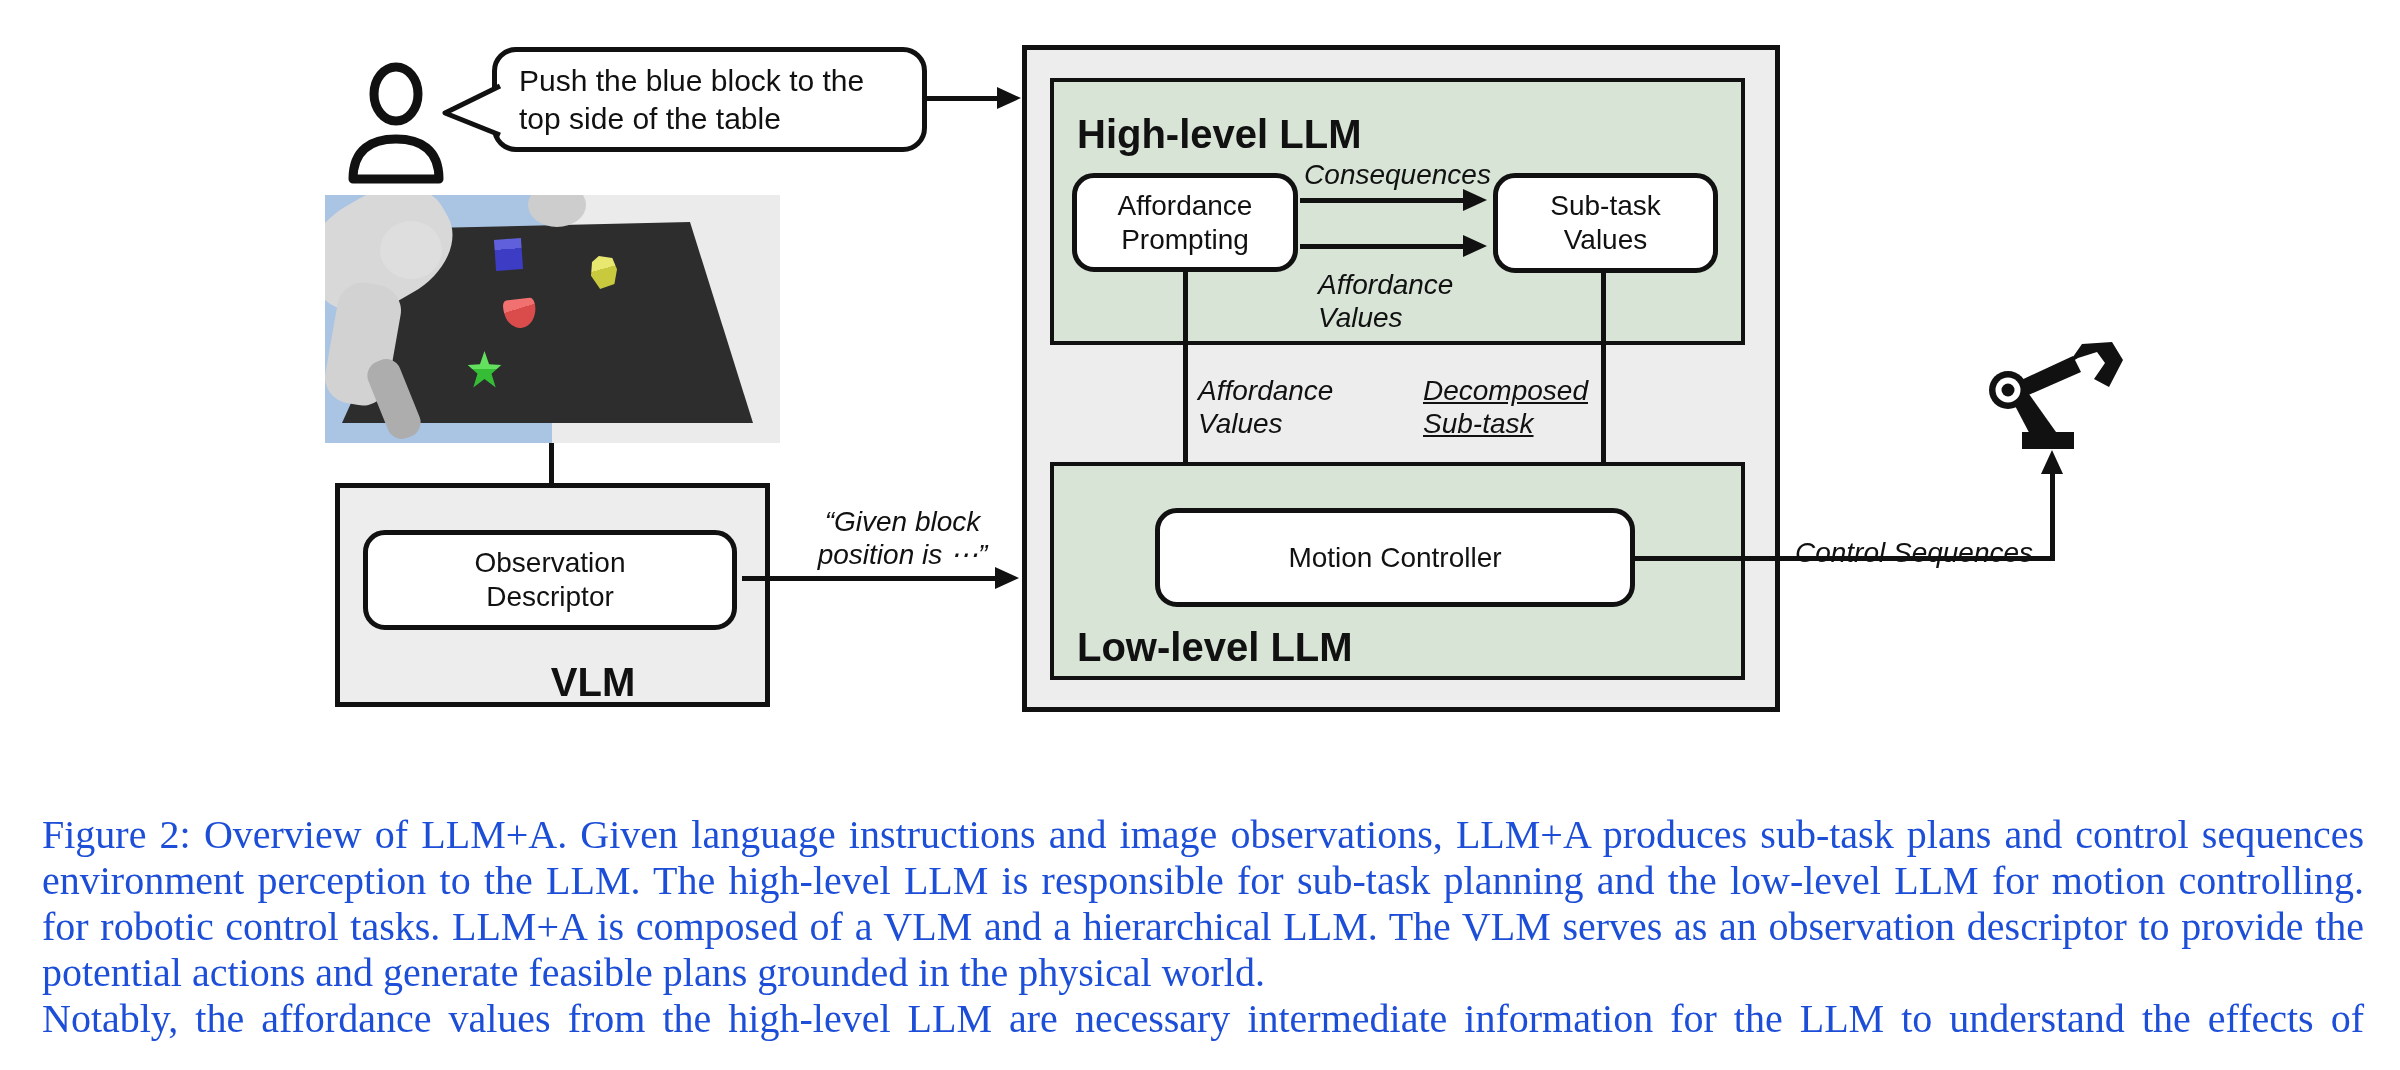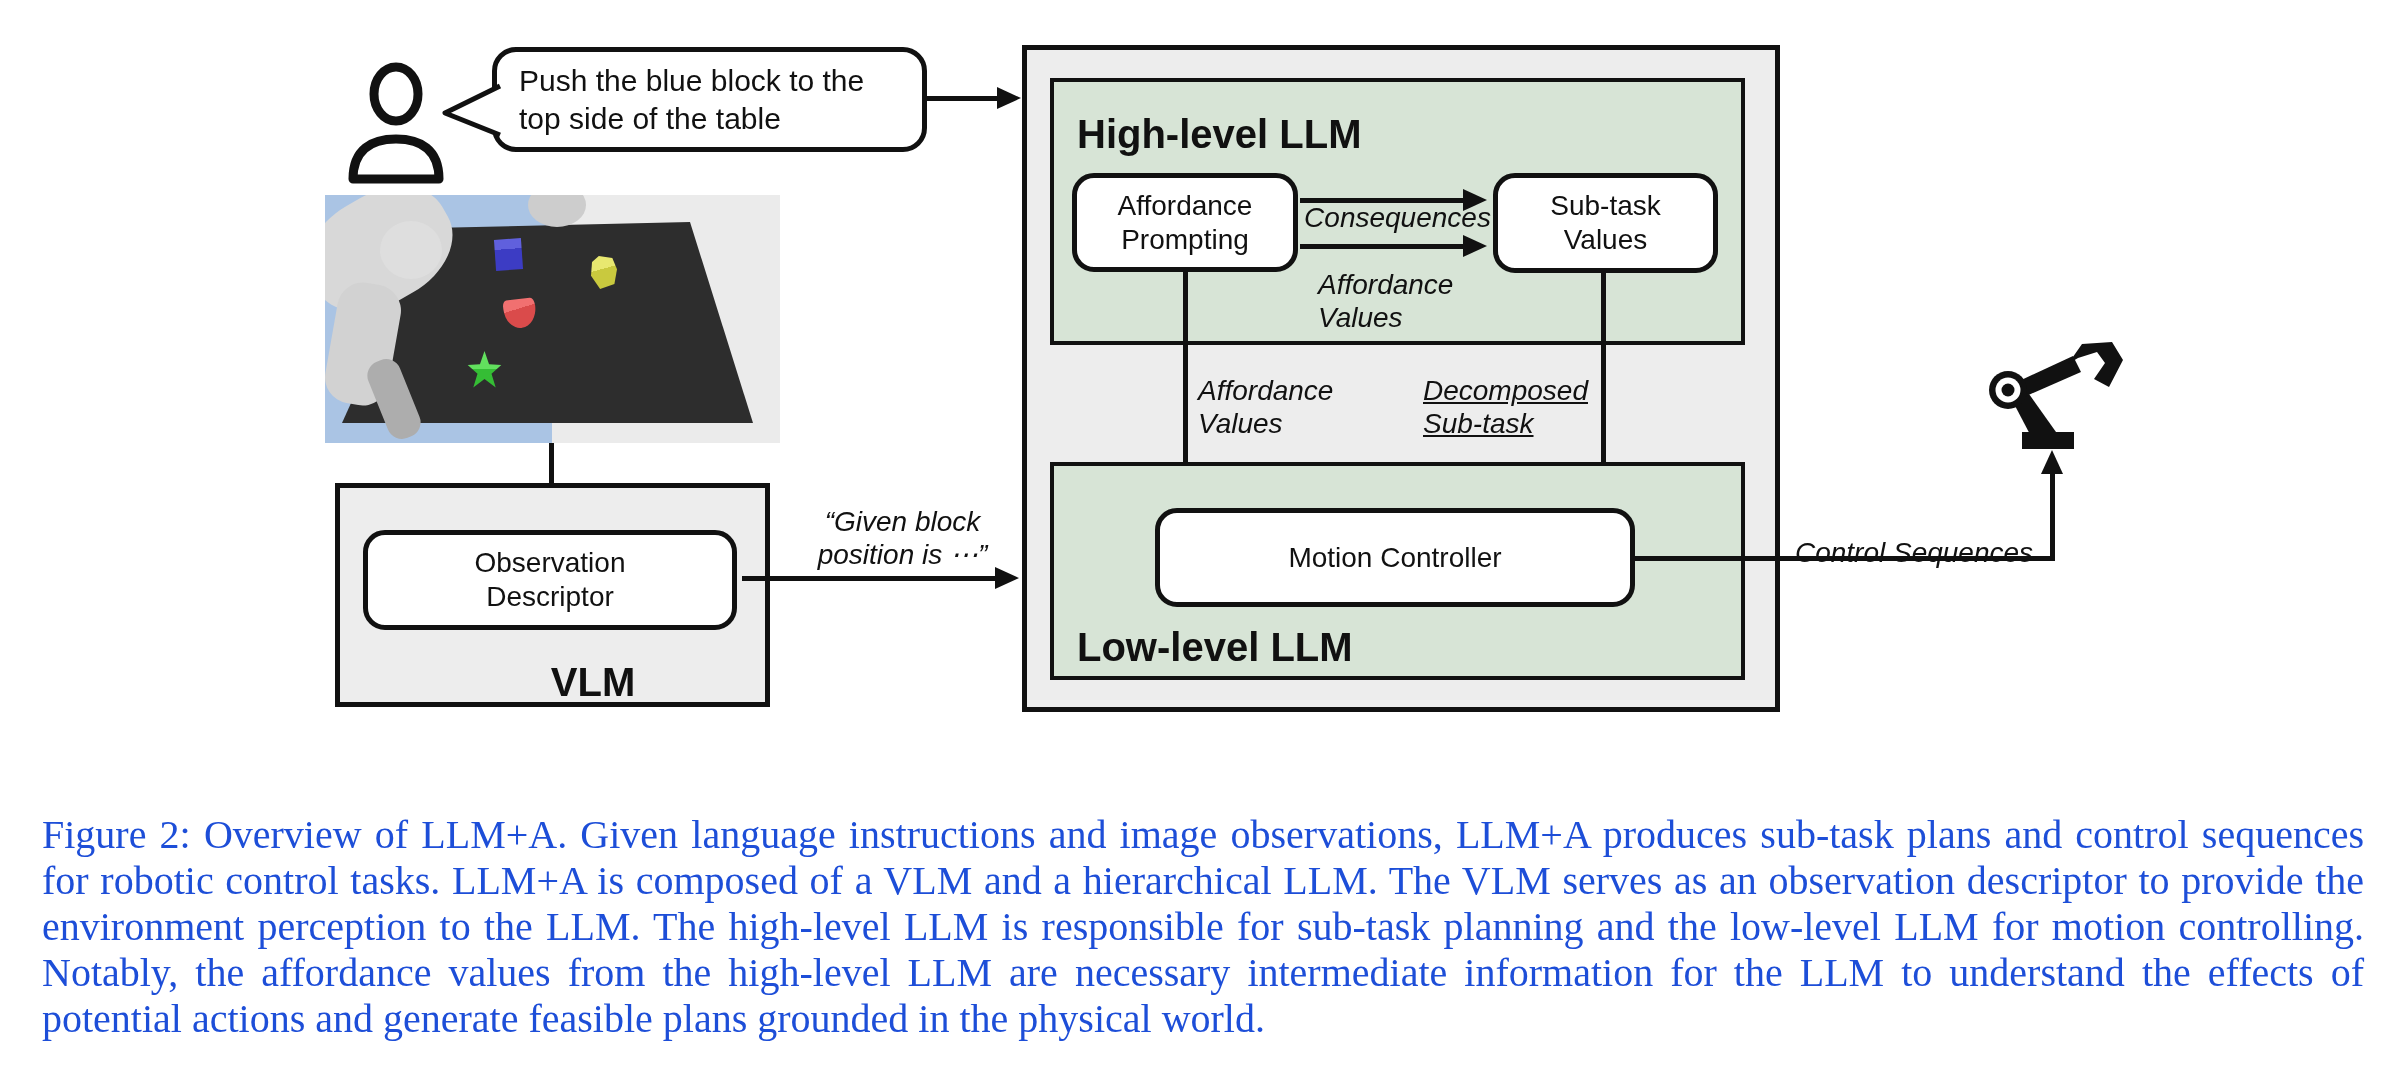--- a/index.html
+++ b/index.html
@@ -103,21 +103,21 @@
   <div class="abs box-white" style="left:1493px;top:173px;width:225px;height:100px;">
     <div>Sub-task</div>
     <div>Values</div>
   </div>
 
   <div class="abs line" style="left:1300px;top:198px;width:167px;height:5px;"></div>
   <div class="abs ah-right" style="left:1463px;top:189px;"></div>
   <div class="abs line" style="left:1300px;top:244px;width:167px;height:5px;"></div>
   <div class="abs ah-right" style="left:1463px;top:235px;"></div>
 
-  <div class="abs ital" style="left:1295px;top:158px;width:205px;text-align:center;margin-top:43px;">Consequences</div>
+  <div class="abs ital" style="left:1295px;top:158px;width:205px;text-align:center;">Consequences</div>
   <div class="abs ital" style="left:1318px;top:268px;">
     <div>Affordance</div>
     <div>Values</div>
   </div>
 
   <div class="abs line" style="left:1183px;top:270px;width:5px;height:215px;"></div>
   <div class="abs ah-down" style="left:1174px;top:484px;"></div>
   <div class="abs line" style="left:1601px;top:273px;width:5px;height:212px;"></div>
   <div class="abs ah-down" style="left:1592px;top:484px;"></div>
 
@@ -146,19 +146,19 @@
     <rect x="50" y="90" width="52" height="17" fill="#111"></rect>
     <polygon points="45,40 101,14 109,30 52,55" fill="#111"></polygon>
     <path d="M96,22 L110,2 L140,0 L151,18 L137,45 L122,37 L133,21 L125,10 L106,16 Z" fill="#111"></path>
     <circle cx="36" cy="48" r="19" fill="#111"></circle>
     <circle cx="36" cy="48" r="12.5" fill="#fff"></circle>
     <circle cx="36" cy="48" r="6.5" fill="#111"></circle>
   </svg>
 
   <div id="caption">
     <div class="cap-line">Figure 2: Overview of LLM+A. Given language instructions and image observations, LLM+A produces sub-task plans and control sequences</div>
+    <div class="cap-line">environment perception to the LLM. The high-level LLM is responsible for sub-task planning and the low-level LLM for motion controlling.</div>
     <div class="cap-line">for robotic control tasks. LLM+A is composed of a VLM and a hierarchical LLM. The VLM serves as an observation descriptor to provide the</div>
-    <div class="cap-line">environment perception to the LLM. The high-level LLM is responsible for sub-task planning and the low-level LLM for motion controlling.</div>
+    <div class="cap-line last">potential actions and generate feasible plans grounded in the physical world.</div>
     <div class="cap-line">Notably, the affordance values from the high-level LLM are necessary intermediate information for the LLM to understand the effects of</div>
-    <div class="cap-line last">potential actions and generate feasible plans grounded in the physical world.</div>
   </div>
 
 </div>
 
 </body></html>

